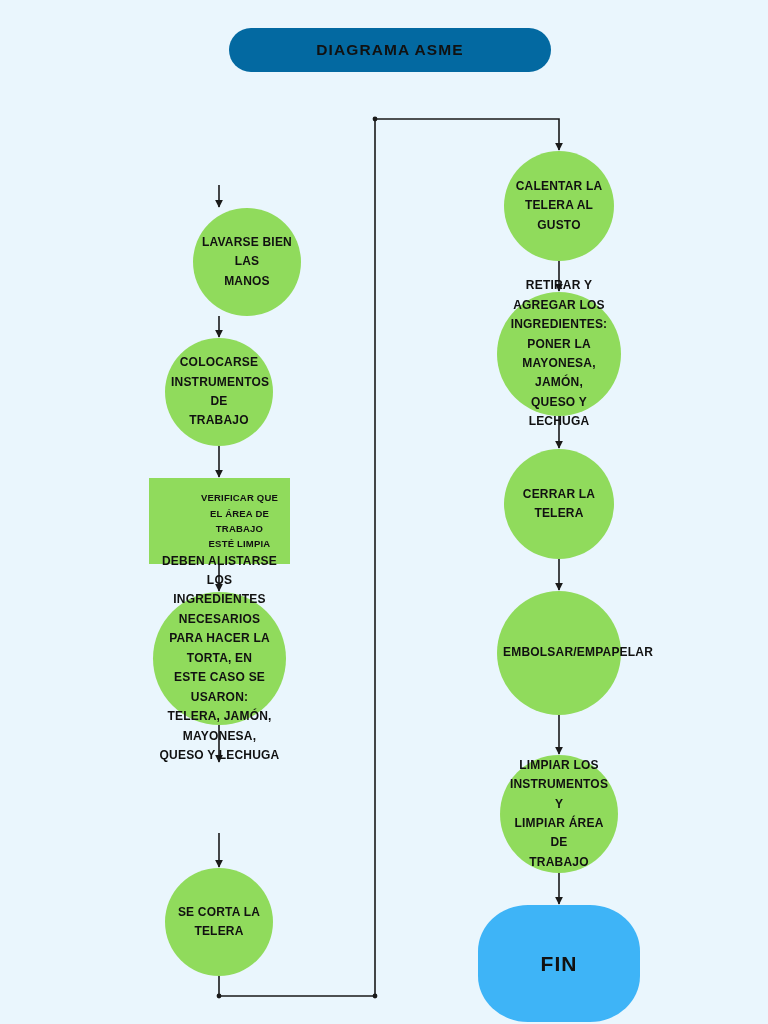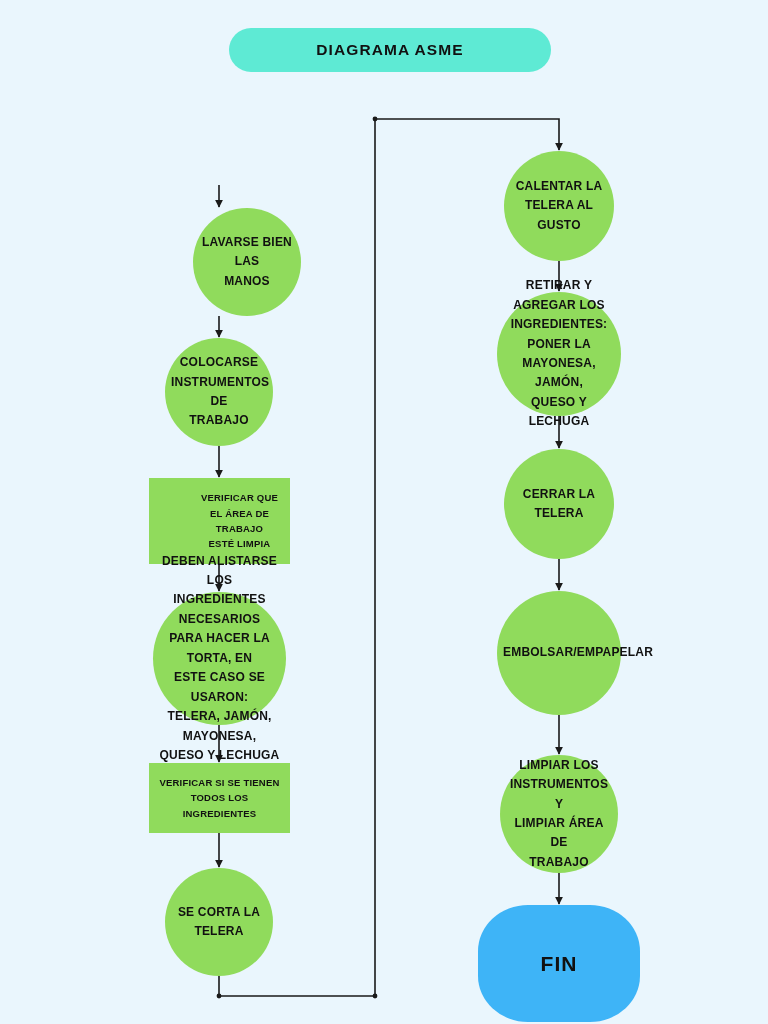--- a/index.html
+++ b/index.html
@@ -61,21 +61,21 @@
     background: #90db5c;
     font-size: 9.5px;
     line-height: 1.62;
   }
   #title-pill {
     position: absolute;
     left: 229px;
     top: 28px;
     width: 322px;
     height: 44px;
-    background: #5eead4;
+    background: #0369a1;
     border-radius: 22px;
     display: flex;
     align-items: center;
     justify-content: center;
     font-size: 15.5px;
     font-weight: bold;
     color: #111111;
     letter-spacing: 1.1px;
   }
 </style>
@@ -132,24 +132,20 @@
 
   <div class="node circle" style="left:153px; top:592px; width:133px; height:133px;">
     <span class="nlabel">DEBEN ALISTARSE LOS
 INGREDIENTES NECESARIOS
 PARA HACER LA TORTA, EN
 ESTE CASO SE USARON:
 TELERA, JAMÓN, MAYONESA,
 QUESO Y LECHUGA</span>
   </div>
 
-  <div class="node rect" style="left:149px; top:763px; width:141px; height:70px;">
-    <span class="nlabel">VERIFICAR SI SE TIENEN TODOS LOS
-INGREDIENTES</span>
-  </div>
 
   <div class="node circle" style="left:165px; top:868px; width:108px; height:108px;">
     <span class="nlabel">SE CORTA LA
 TELERA</span>
   </div>
 
   <div class="node circle" style="left:504px; top:151px; width:110px; height:110px;">
     <span class="nlabel">CALENTAR LA
 TELERA AL GUSTO</span>
   </div>

